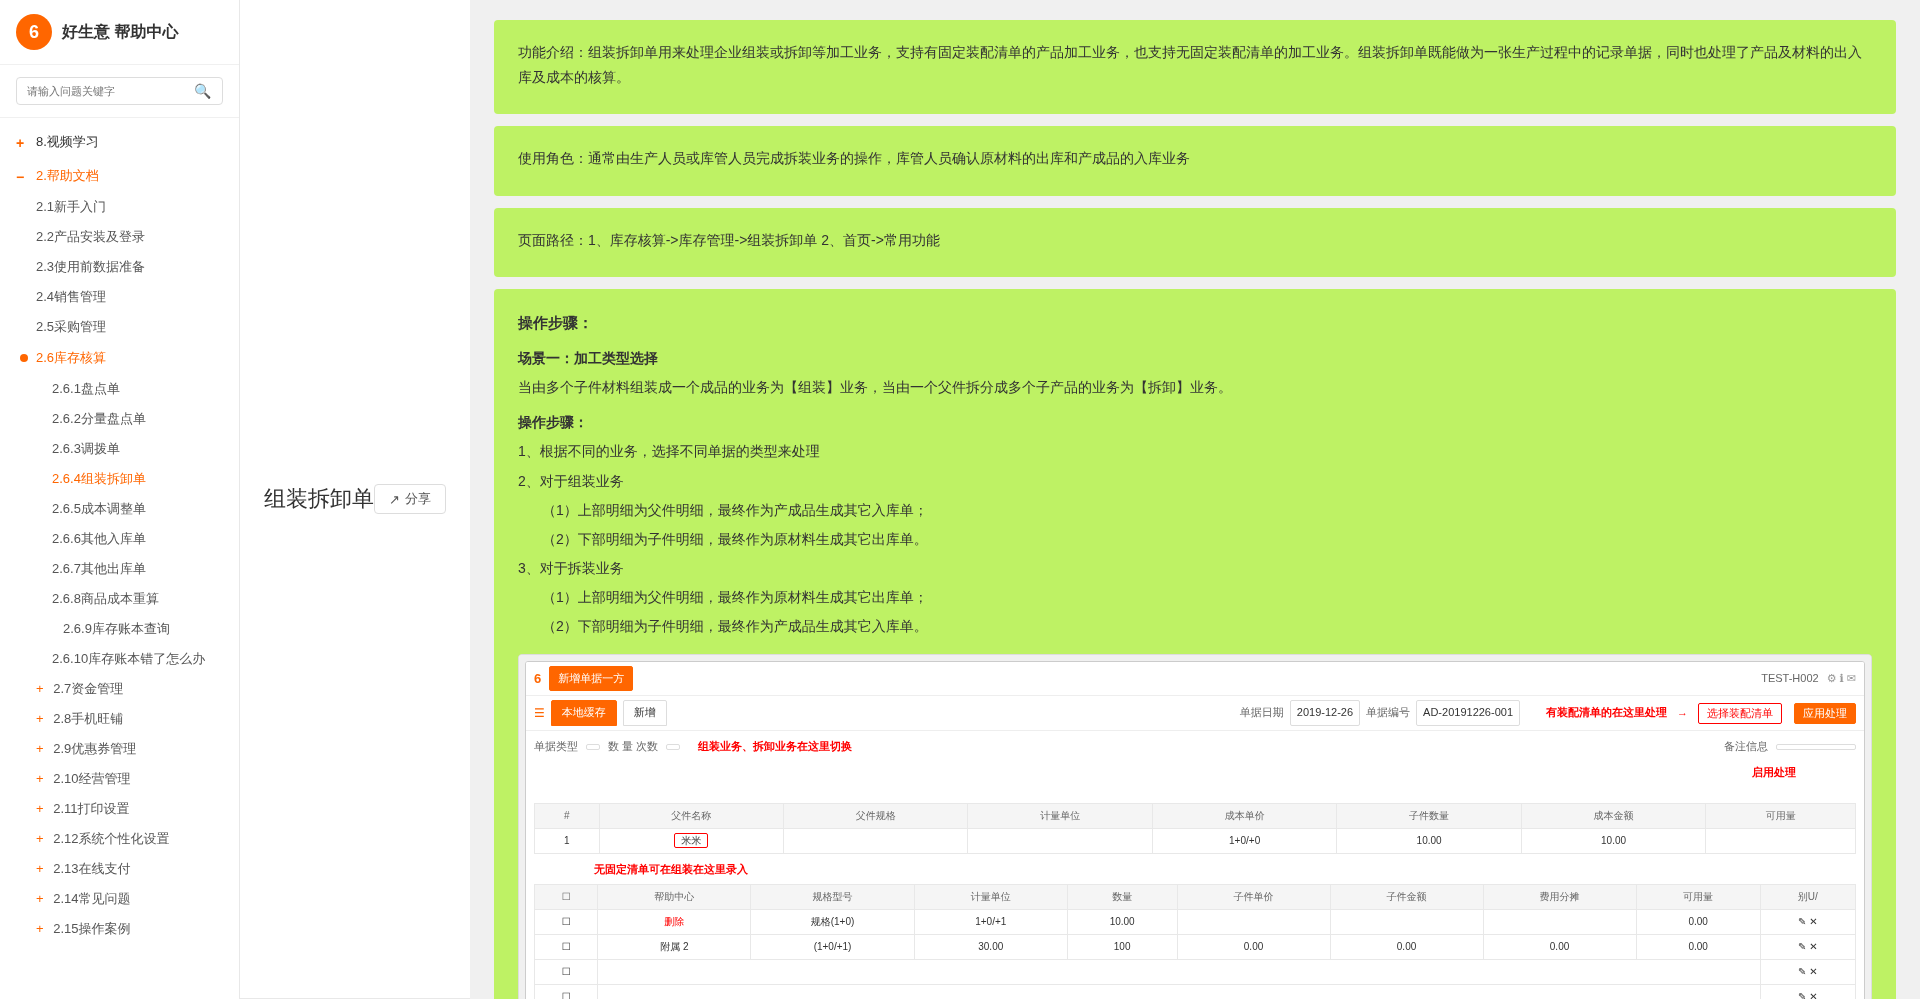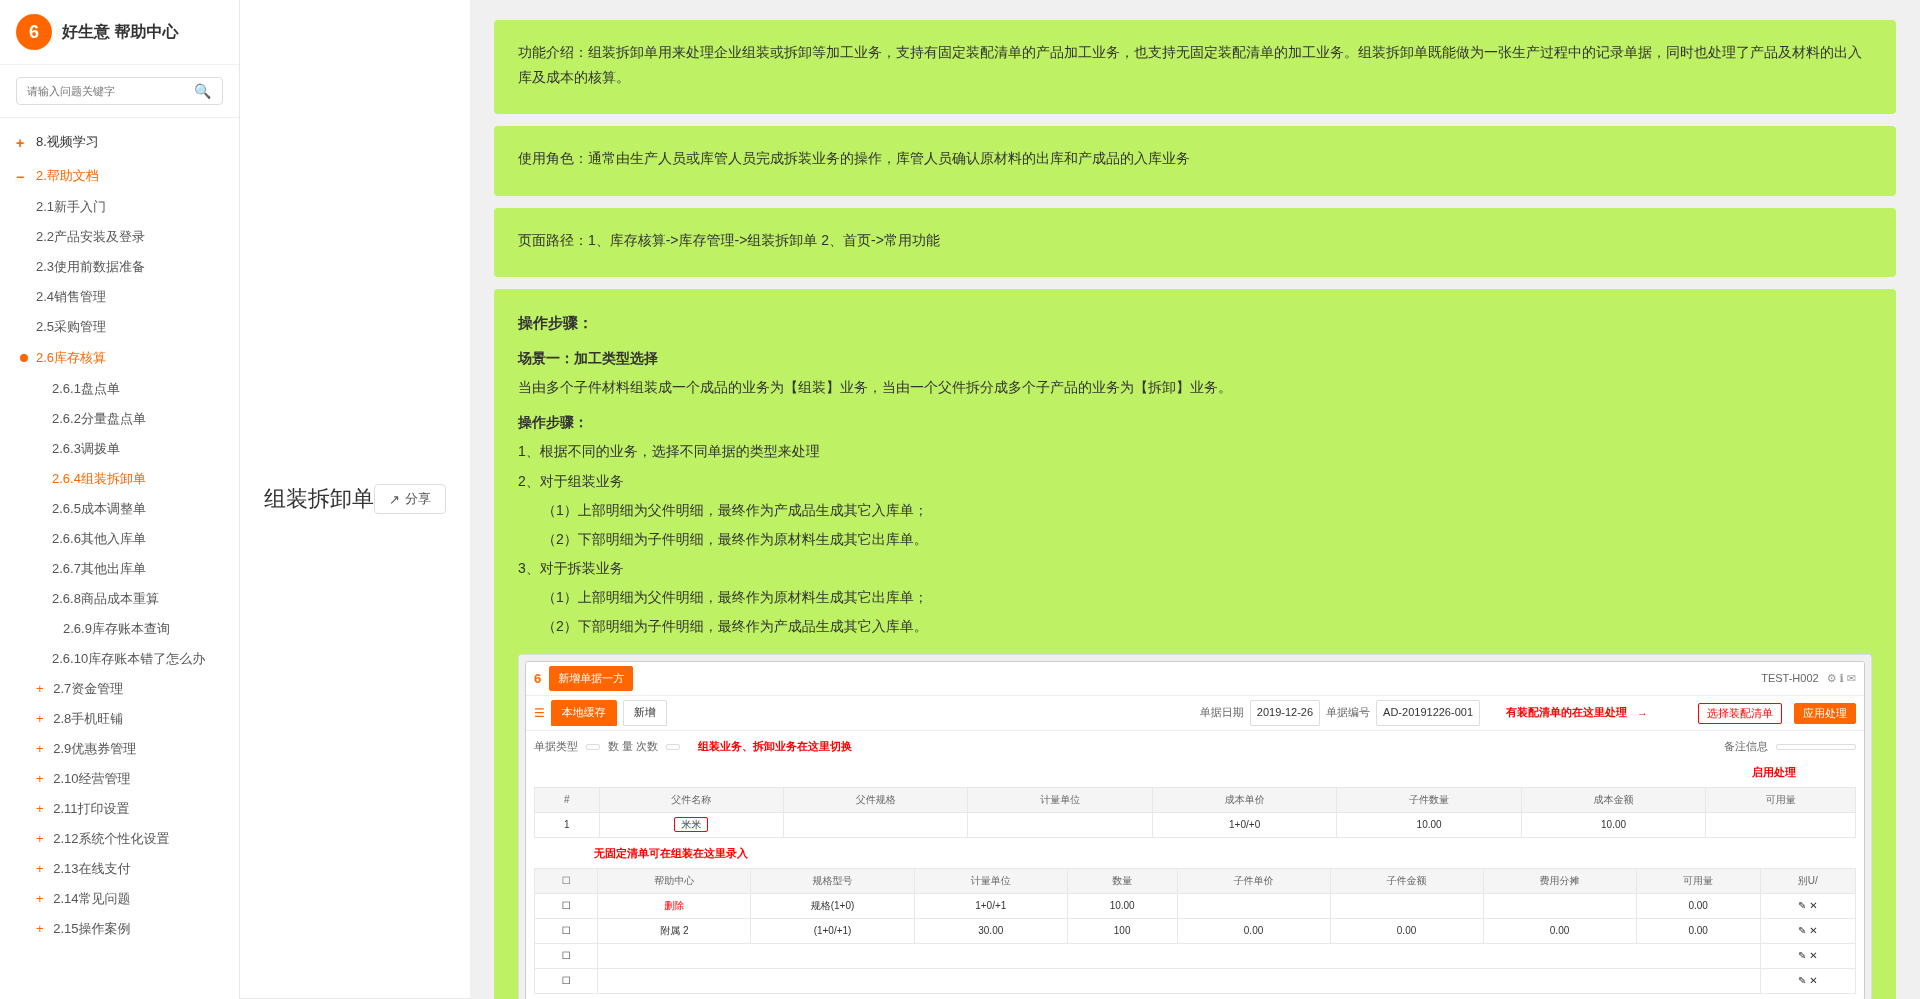--- a/index.html
+++ b/index.html
@@ -509,39 +509,39 @@
               <span style="color:#f60; font-size:12px;">☰</span>
               <span class="sim-tab sim-tab-active">本地缓存</span>
               <span class="sim-tab">新增</span>
               <div style="flex:1;"></div>
               <span style="font-size:11px; color:#666;">单据日期</span>
               <span class="sim-field">2019-12-26</span>
               <span style="font-size:11px; color:#666;">单据编号</span>
               <span class="sim-field">AD-20191226-001</span>
               <span style="color:#f00; font-size:11px; font-weight:bold; margin-left:20px;">有装配清单的在这里处理</span>
               <span style="color:#f00; font-size:11px; margin: 0 4px;">→</span>
-              <button class="sim-btn" style="border:1px solid #f00; color:#f00;margin-left:40px;">选择装配清单</button>
+              <button class="sim-btn" style="border:1px solid #f00; color:#f00;">选择装配清单</button>
               <span style="font-size:11px; color:#666;"></span>
               <button class="sim-btn sim-btn-orange">应用处理</button>
             </div>
 
             <div class="app-sim-content">
 
               <div class="sim-row" style="margin-bottom:6px;">
                 <span style="font-size:11px; color:#666;">单据类型</span>
                 <span class="sim-field">  </span>
                 <span style="font-size:11px; color:#666;">数 量 次数</span>
                 <span class="sim-field">  </span>
                 <span style="color:#f00; font-size:11px; font-weight:bold; margin-left:10px;">组装业务、拆卸业务在这里切换</span>
                 <div style="flex:1;"></div>
                 <span style="font-size:11px; color:#666;">备注信息</span>
                 <span class="sim-field" style="width:80px;">  </span>
               </div>
 
-              <div style="display:flex; justify-content:flex-end; margin-bottom:4px;">
+              <div style="display:flex; justify-content:flex-end; margin-bottom:20px;">
                 <span style="color:#f00; font-size:11px; font-weight:bold; margin-right:60px;">启用处理</span>
               </div>
 
               <table class="sim-table" style="margin-bottom:6px;">
                 <thead>
                   <tr>
                     <th>#</th>
                     <th>父件名称</th>
                     <th>父件规格</th>
                     <th>计量单位</th>

